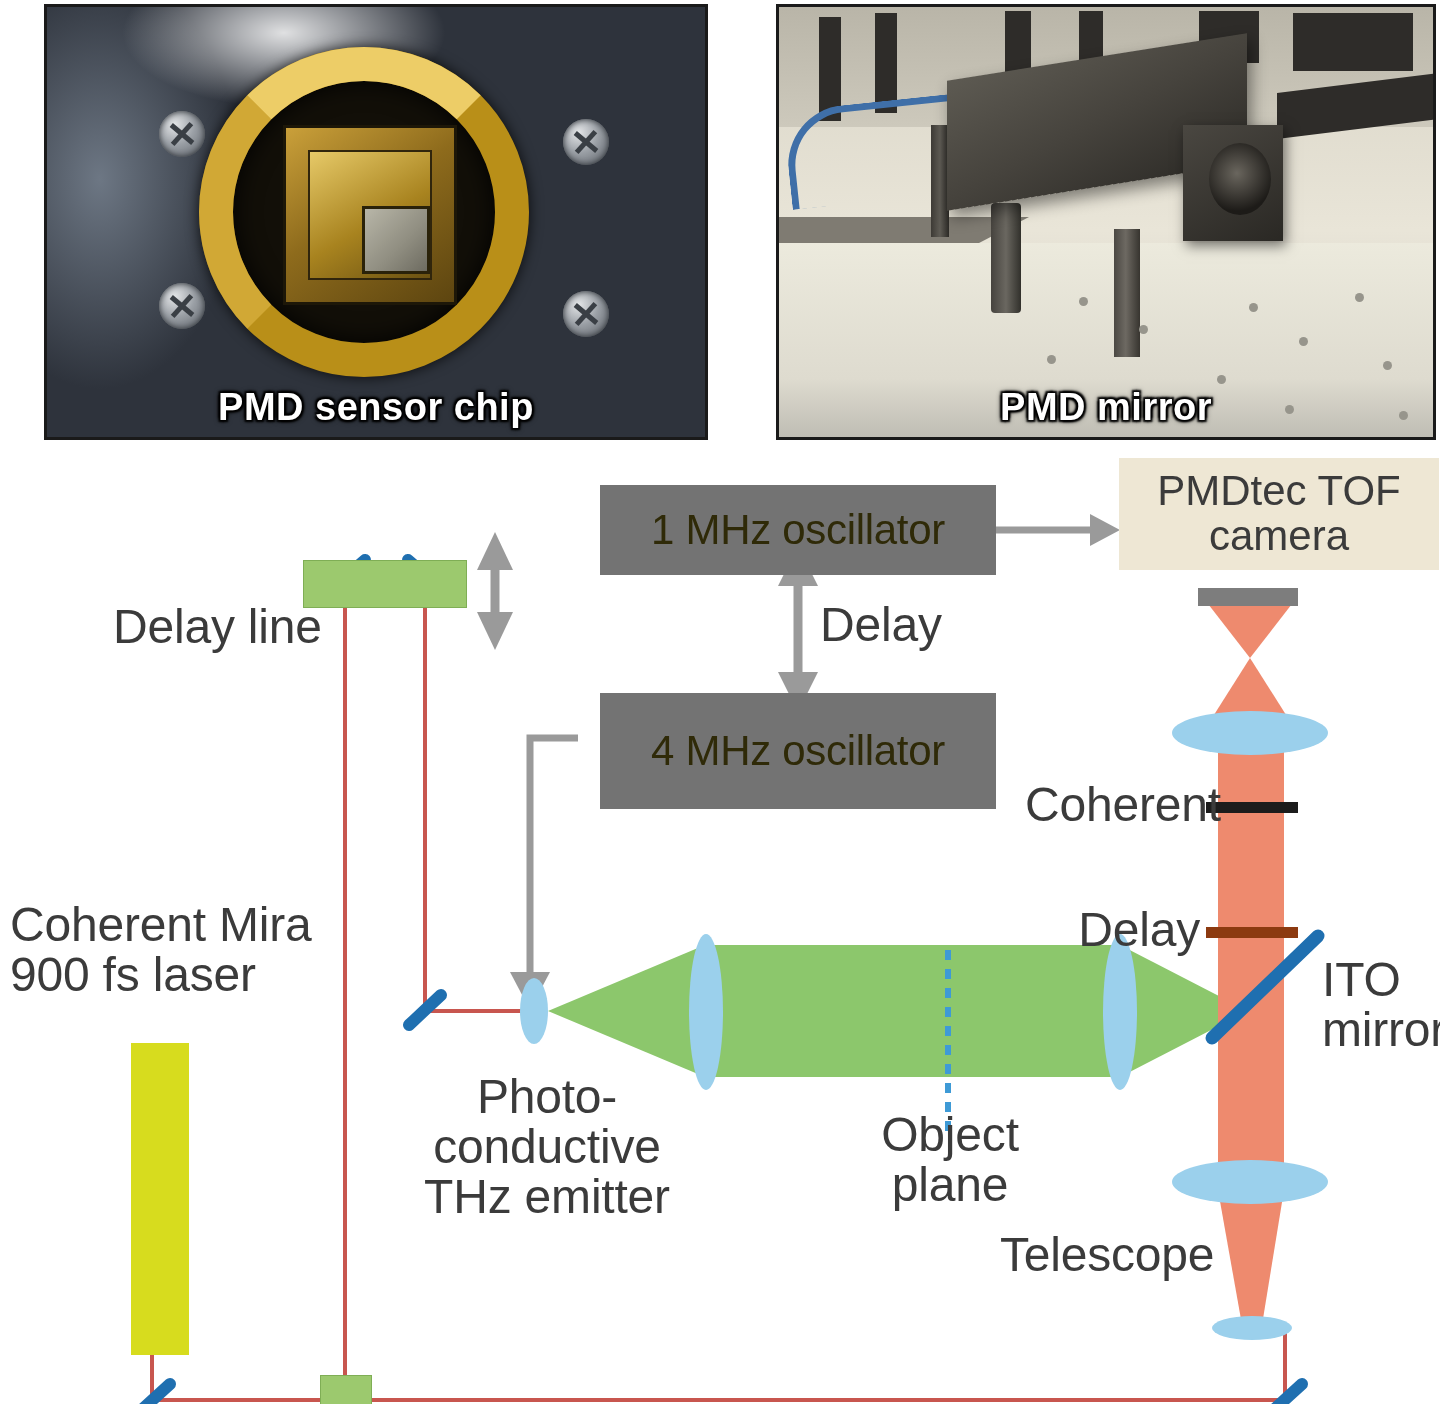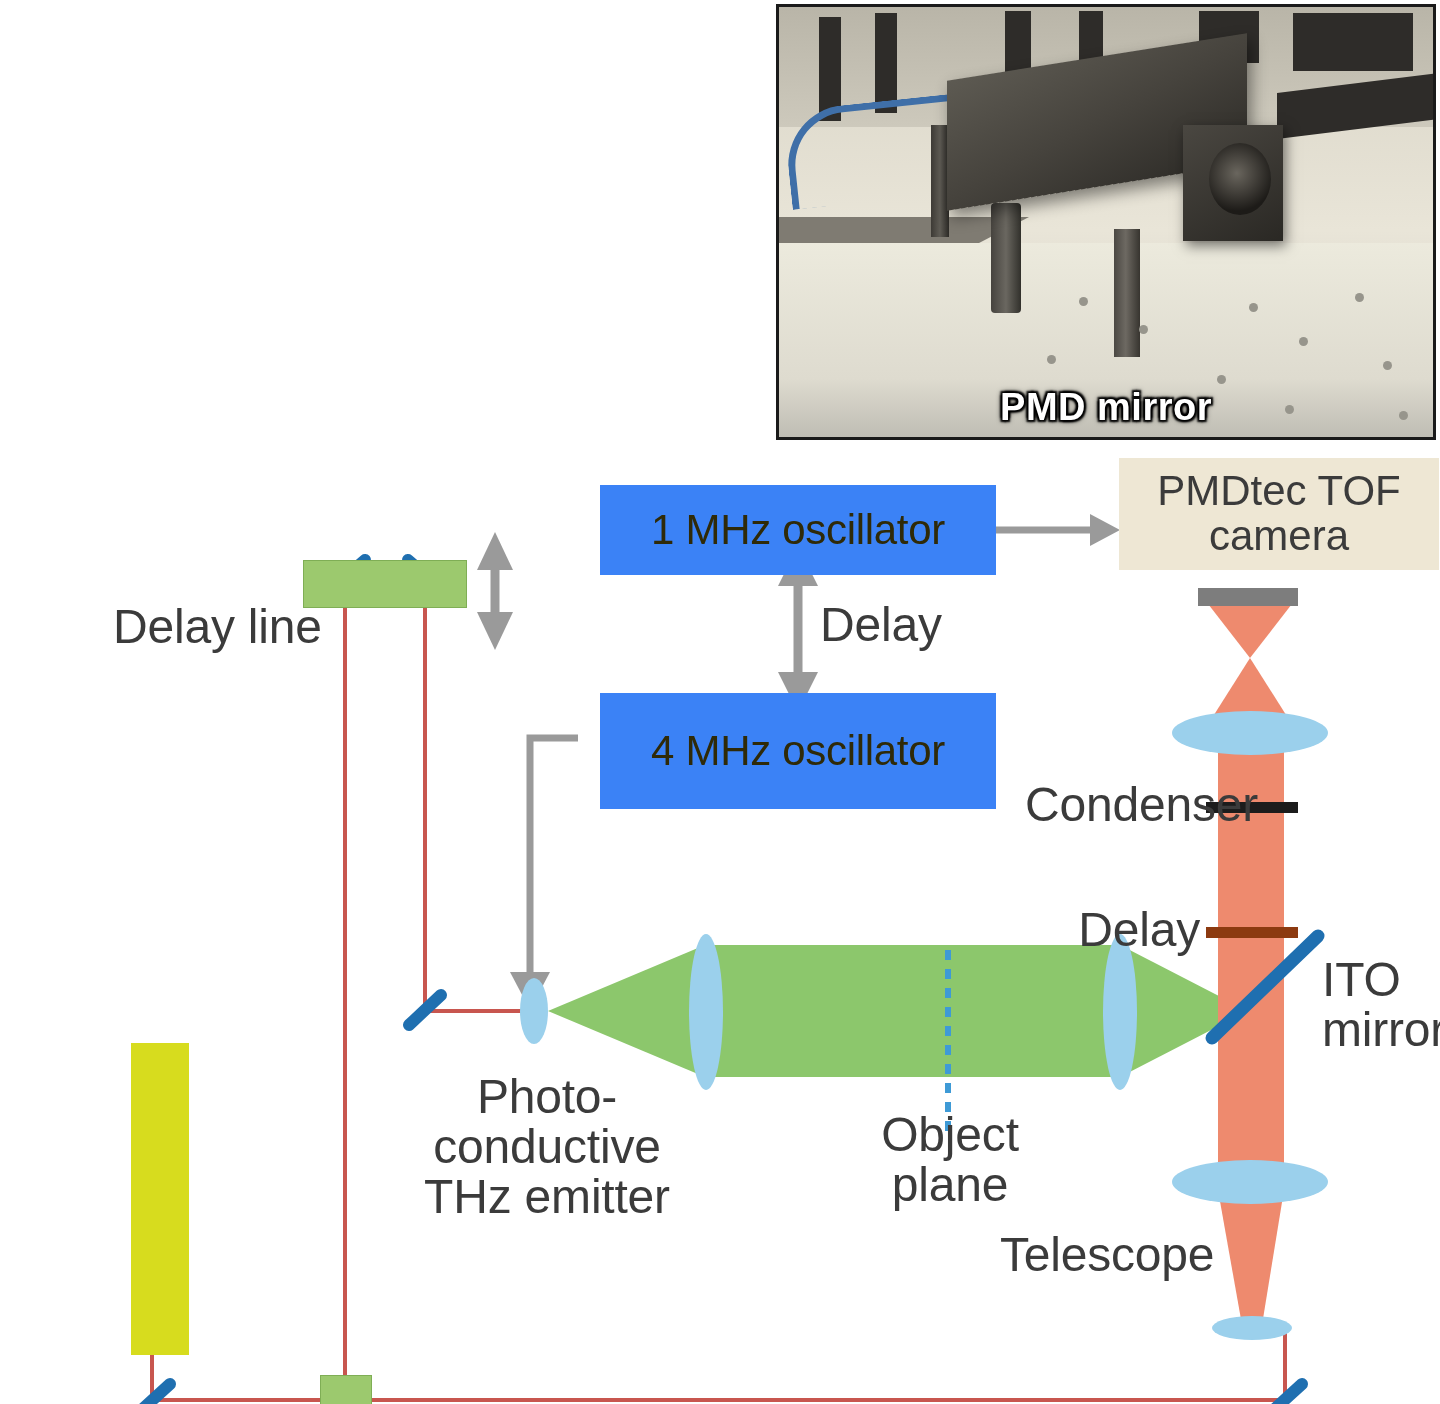--- a/index.html
+++ b/index.html
@@ -184,21 +184,21 @@
     line-height: 1.04;
     font-family: "Liberation Sans", sans-serif;
     white-space: pre-line;
     letter-spacing: -0.2px;
   }
   .label.center { text-align: center; }
   .label.right  { text-align: right; }
 
   .osc-box {
     position: absolute;
-    background: #3b82f6;
+    background: #737373;
     color: #2f2a08;
     font-size: 42px;
     display: flex;
     align-items: center;
     justify-content: center;
     font-family: "Liberation Sans", sans-serif;
     letter-spacing: -0.3px;
   }
   .tof-box {
     position: absolute;
@@ -227,20 +227,33 @@
     background: #9CC96E;
     border: 1px solid #7fae55;
     box-sizing: border-box;
   }
 </style>
 </head>
 <body>
 
 <div id="root">
 
+  <div class="photo" id="photo-chip">
+    <div class="chip-gold-ring"></div>
+    <div class="chip-pkg">
+      <div class="chip-pkg-inner">
+        <div class="chip-die"></div>
+      </div>
+    </div>
+    <div class="chip-screw" style="left:112px; top:104px;"></div>
+    <div class="chip-screw" style="left:516px; top:112px;"></div>
+    <div class="chip-screw" style="left:112px; top:276px;"></div>
+    <div class="chip-screw" style="left:516px; top:284px;"></div>
+    <div class="photo-caption">PMD sensor chip</div>
+  </div>
 
   <div class="photo" id="photo-cam">
     <div class="cam-bg-top"></div>
     <div class="cam-rail" style="left:40px;  top:10px;  width:22px; height:104px;"></div>
     <div class="cam-rail" style="left:96px;  top:6px;   width:22px; height:100px;"></div>
     <div class="cam-rail" style="left:226px; top:4px;   width:26px; height:74px;"></div>
     <div class="cam-rail" style="left:300px; top:4px;   width:24px; height:70px;"></div>
     <div class="cam-rail" style="left:420px; top:4px;   width:60px; height:52px;"></div>
     <div class="cam-rail" style="left:514px; top:6px;   width:120px; height:58px;"></div>
     <div class="cam-rail" style="left:498px; top:76px;  width:162px; height:46px; transform:skewY(-7deg);"></div>
@@ -385,30 +398,32 @@
 
     <div class="laser-box" style="left:131px; top:593px; width:58px; height:312px;"></div>
 
     <div class="bs-box" style="left:320px; top:925px; width:52px; height:52px;
                                background:#9CC96E;"></div>
 
     <div class="label" style="left:113px; top:152px;">Delay line</div>
 
     <div class="label" style="left:820px; top:150px;">Delay</div>
 
+    <div class="label" style="left:10px; top:450px; width:330px;">Coherent Mira
+900 fs laser</div>
 
 
     <div class="label center" style="left:412px; top:622px; width:270px;">Photo-
 conductive
 THz emitter</div>
 
     <div class="label center" style="left:860px; top:660px; width:180px;">Object
 plane</div>
 
-    <div class="label right" style="left:1025px; top:330px; width:175px;">Condenser</div>
+    <div class="label right" style="left:1025px; top:330px; width:175px;">Coherent</div>
 
     <div class="label right" style="left:1025px; top:455px; width:175px;">Delay</div>
 
     <div class="label" style="left:1322px; top:505px; width:120px;">ITO
 mirror</div>
 
     <div class="label right" style="left:1000px; top:780px; width:208px;">Telescope</div>
 
   </div>
 </div>

